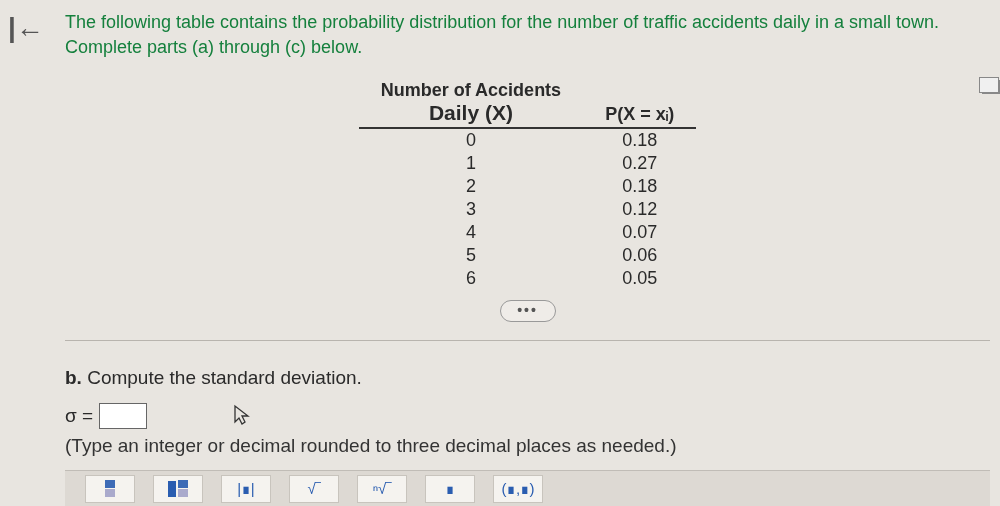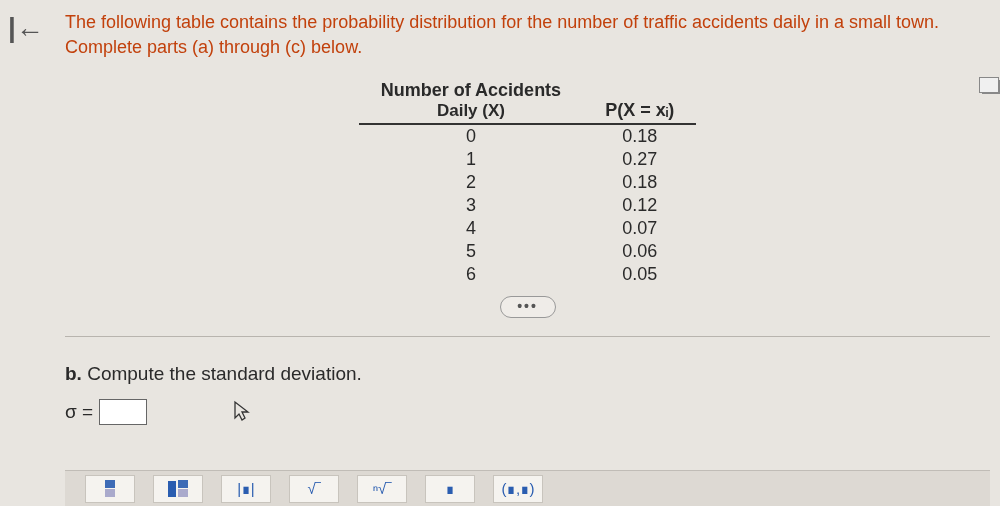--- a/index.html
+++ b/index.html
@@ -20,42 +20,42 @@
       color: #555;
       cursor: pointer;
       font-weight: bold;
     }
     .content {
       padding: 10px 10px 10px 65px;
     }
     .intro {
       font-size: 18px;
       line-height: 1.4;
-      color: #c2410c;
+      color: #15803d;
     }
     .table-wrap {
       margin: 18px auto 10px auto;
       display: flex;
       justify-content: center;
       position: relative;
       align-items: center;
     }
     .prob-table {
       border-collapse: collapse;
       font-size: 18px;
     }
     .prob-table th {
       font-weight: bold;
       padding: 2px 22px;
       text-align: center;
       vertical-align: bottom;
     }
     .prob-table th .sub {
       display: block;
-      font-size: 17px;
+      font-size: 21px;
     }
     .header-row th {
       border-bottom: 2px solid #333;
     }
     .prob-table td {
       padding: 1px 22px;
       text-align: center;
       font-size: 18px;
     }
     .copy-icon {
@@ -230,20 +230,21 @@
   </div>
 
   <div class="sigma-row">
     <span>σ =</span>
     <input type="text" class="answer-box" style="">
     <svg class="cursor-svg" width="18" height="22" viewBox="0 0 18 22">
       <path d="M2 2 L2 18 L6 14 L9 20 L12 18 L9 12 L15 12 Z" fill="none" stroke="#333" stroke-width="1.3"></path>
     </svg>
   </div>
 
+  <div class="hint">(Type an integer or decimal rounded to three decimal places as needed.)</div>
 </div>
 
 <div class="toolbar">
   <div class="tool-btn">
     <span class="frac">
         <span class="top"></span>
         <span class="bot"></span>
       </span>
   </div>
   <div class="tool-btn">

